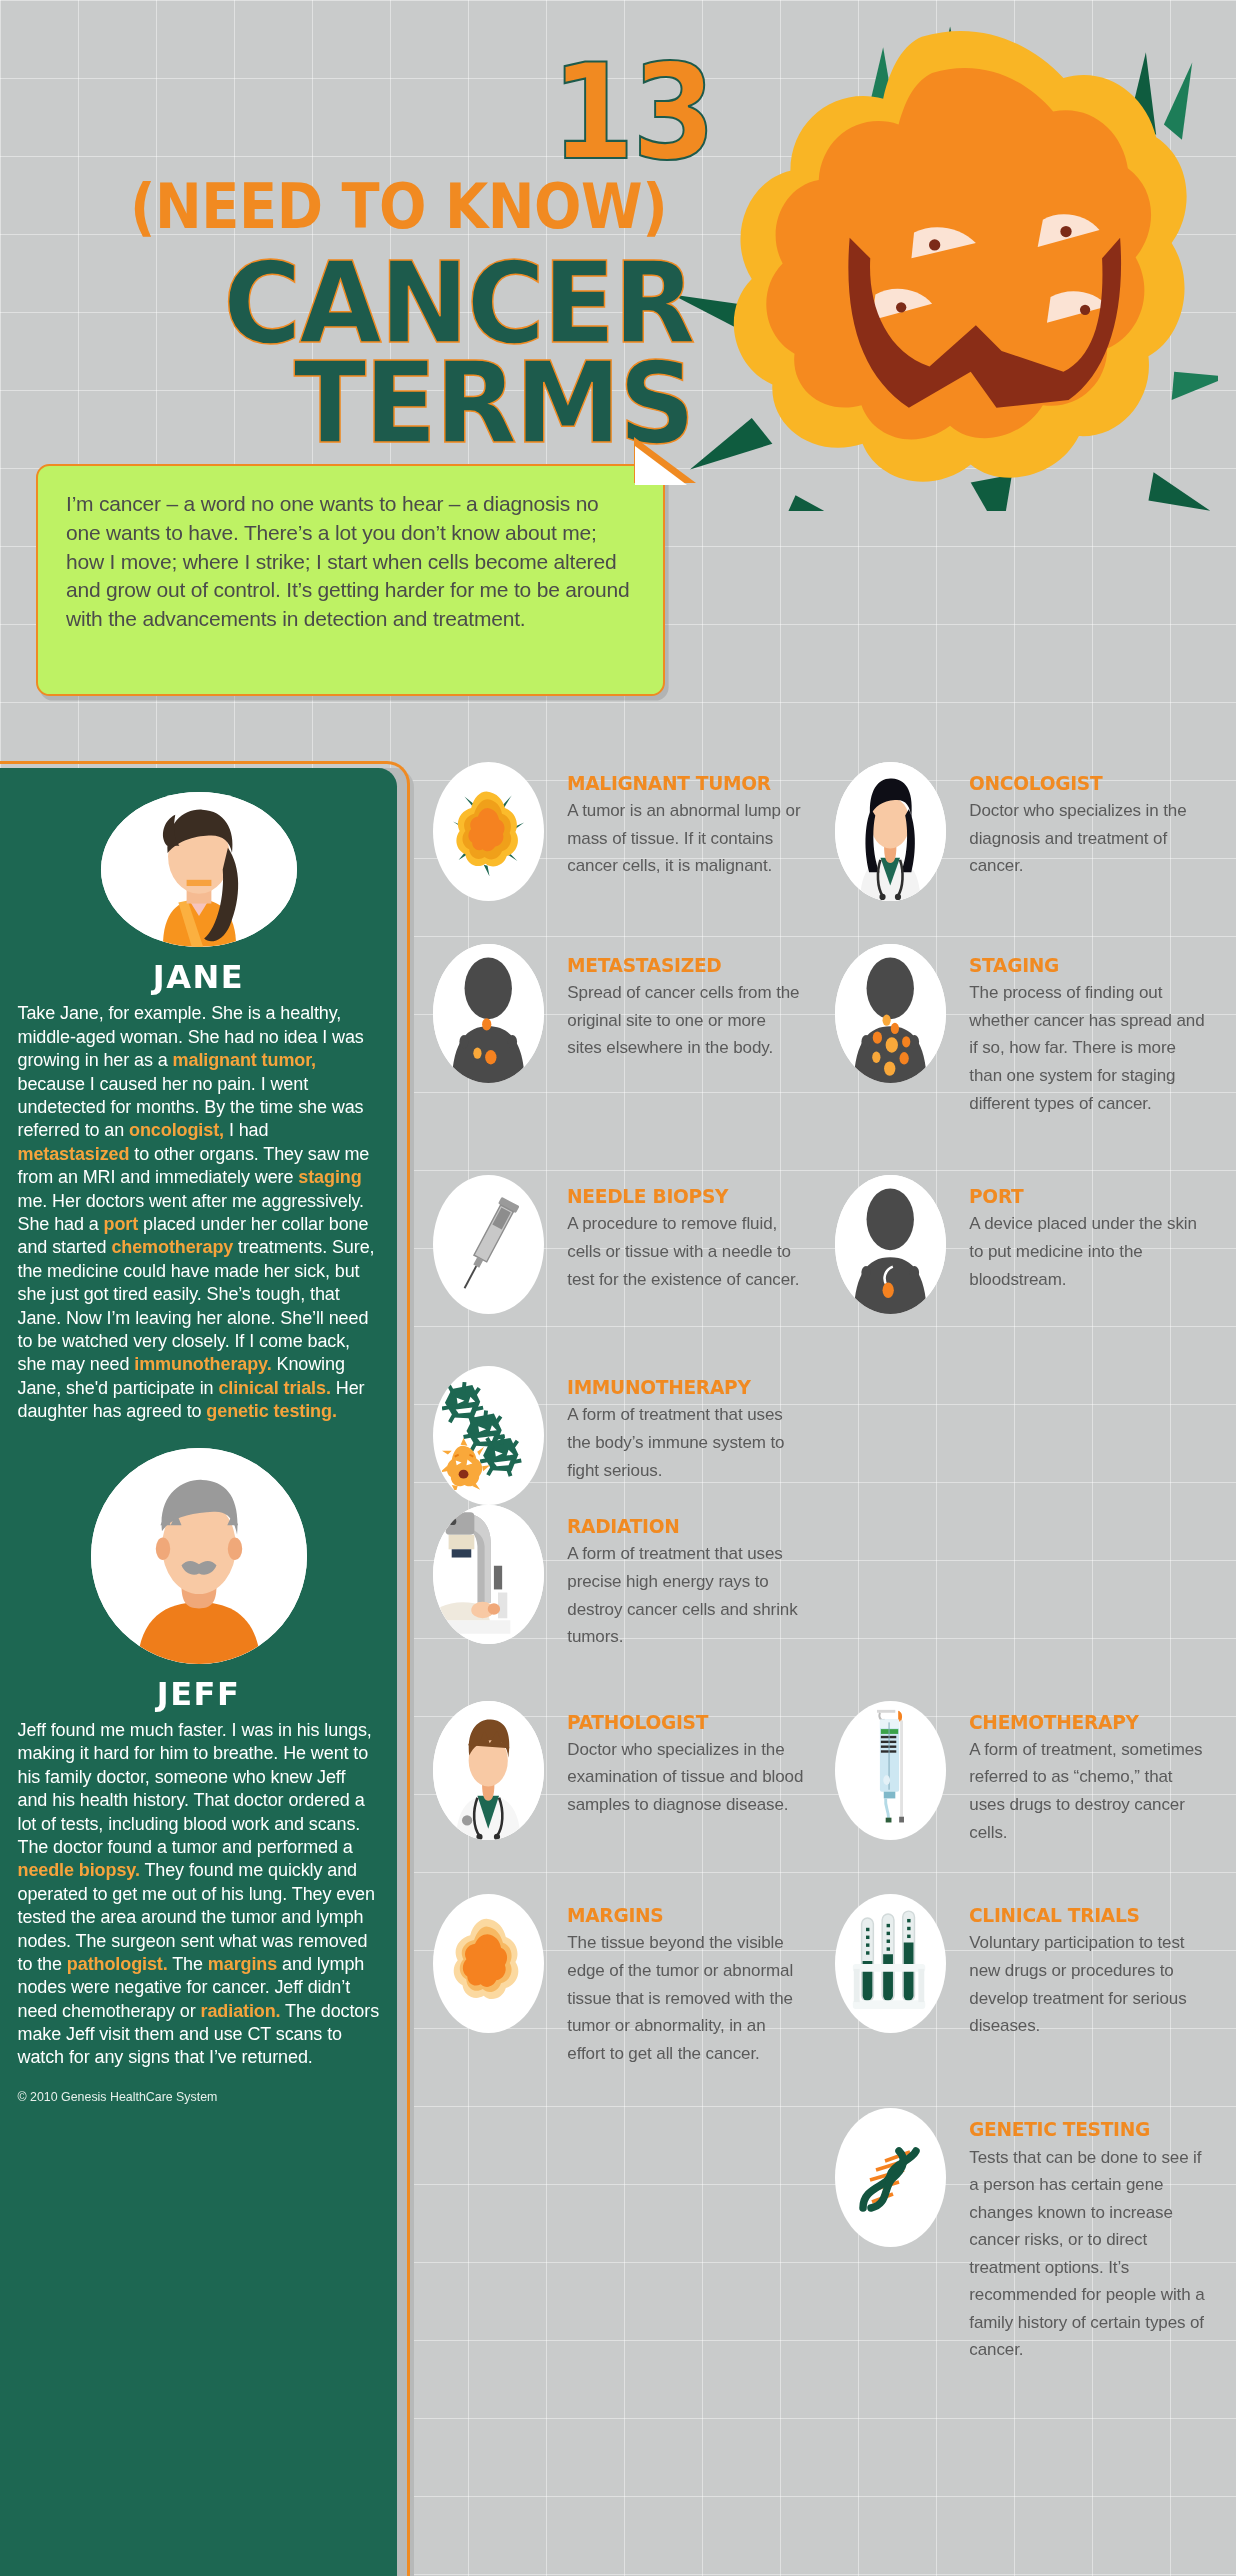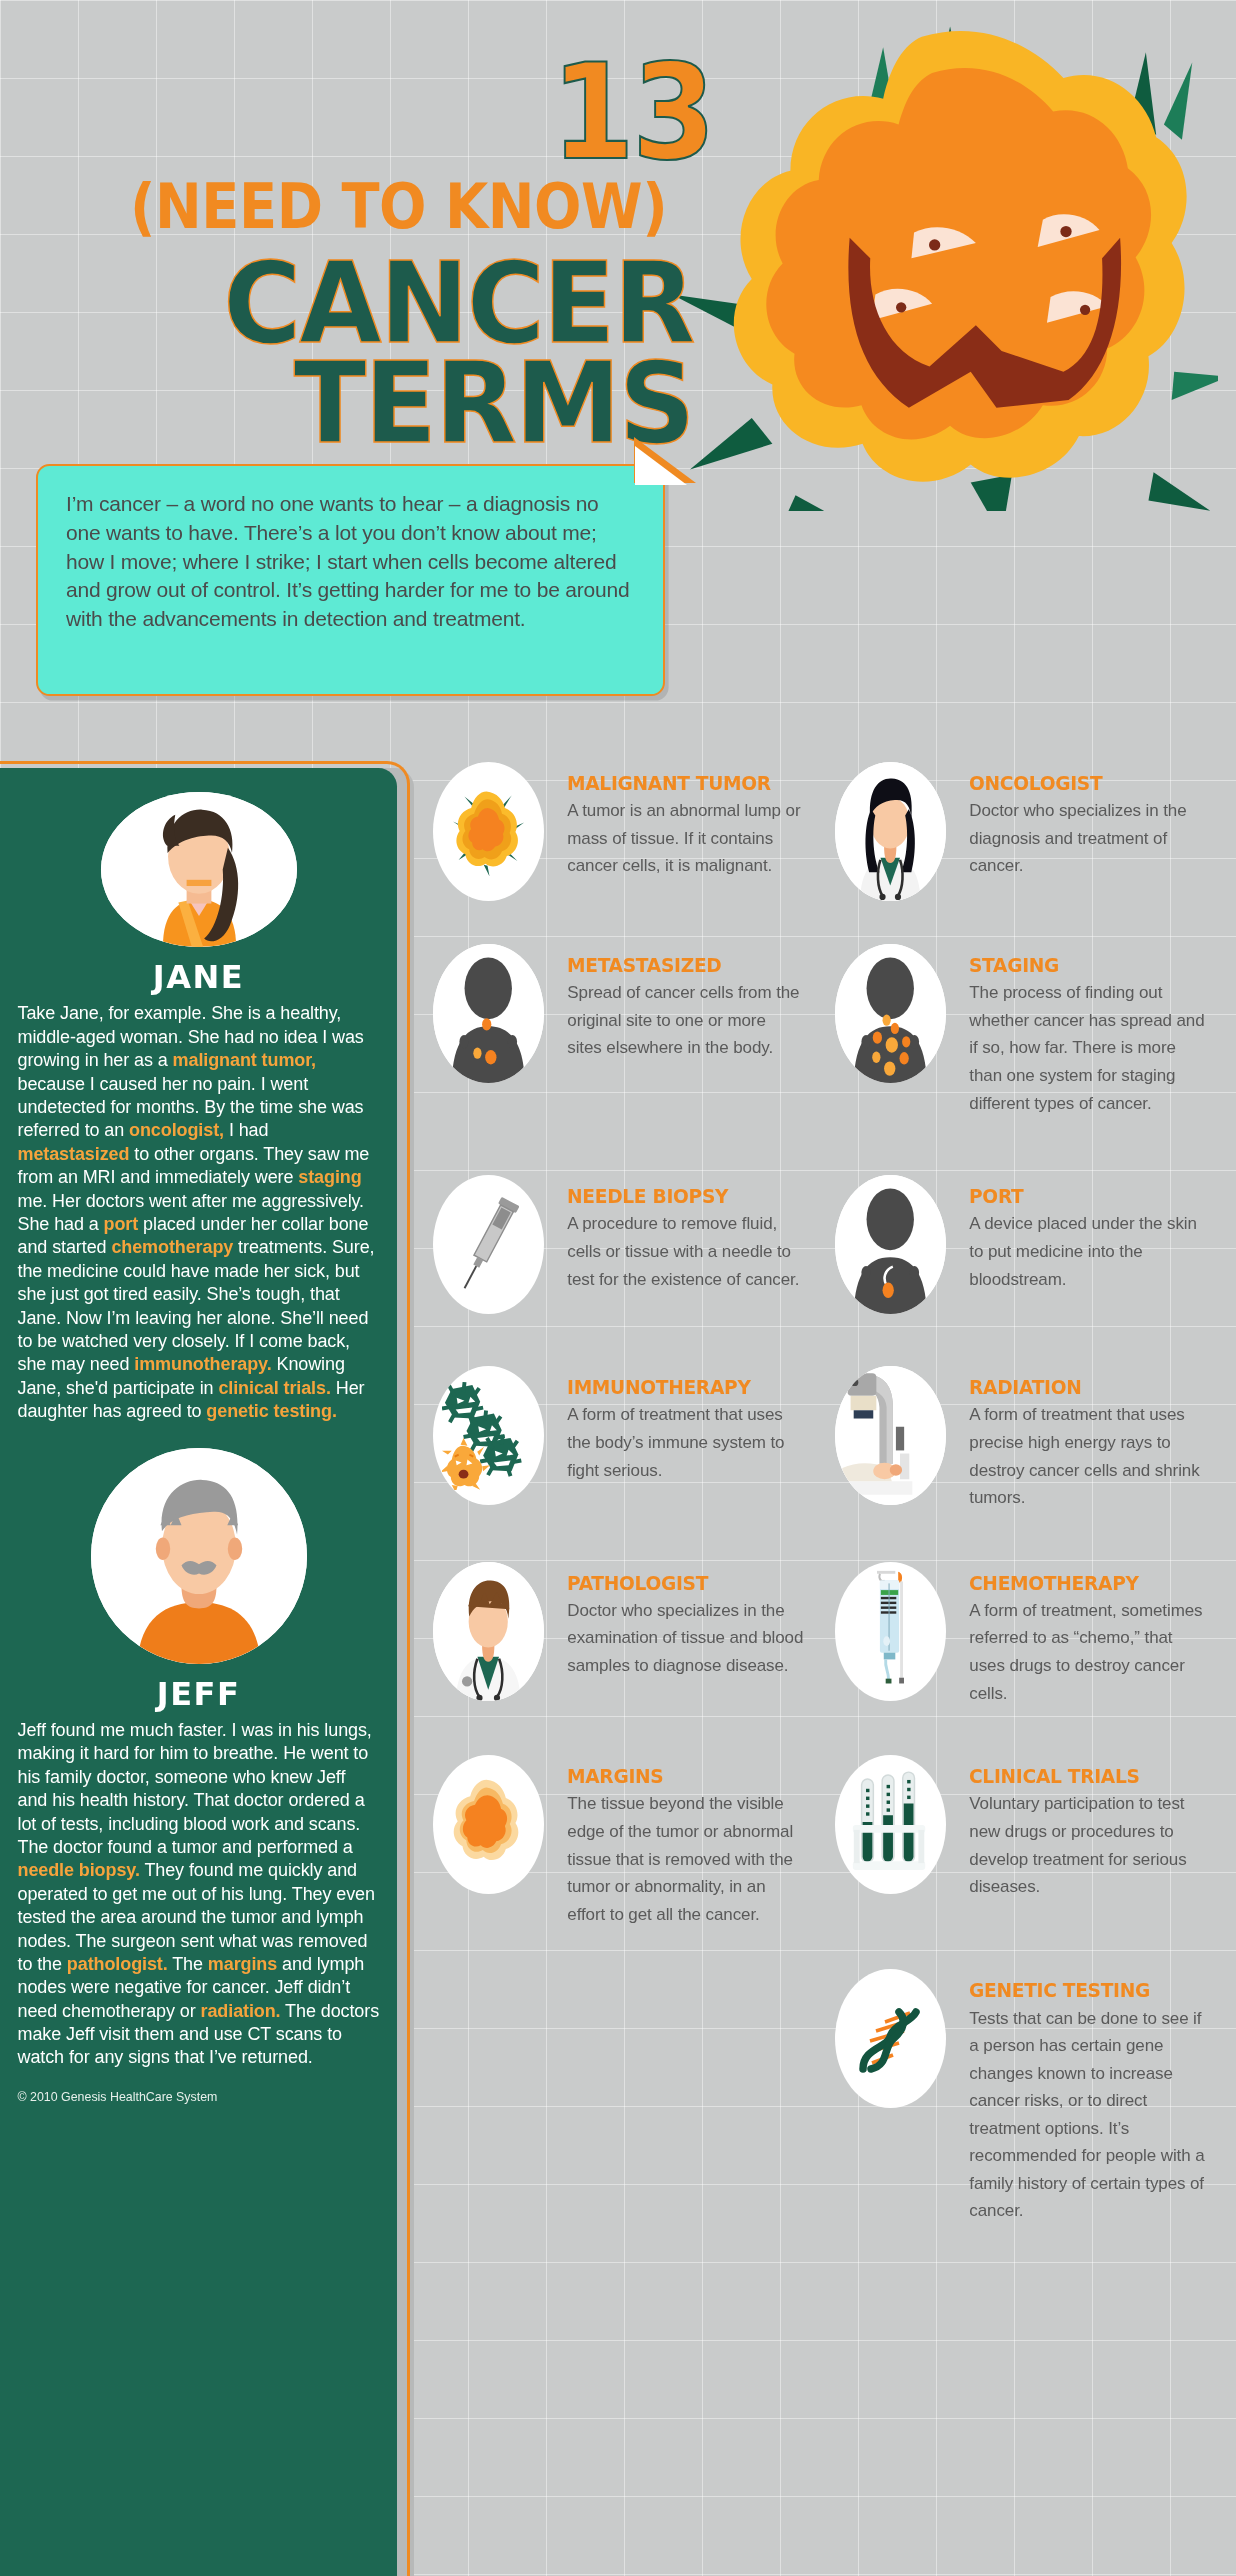--- a/index.html
+++ b/index.html
@@ -41,21 +41,21 @@
     color: #1d5b4c; -webkit-text-stroke: 1.5px #f18a21;
     font-family: "DejaVu Sans", sans-serif; transform: scaleX(0.95); transform-origin: left top;
     display: block;
   }
 
   
   .monster-top { position: absolute; left: 641px; top: 15.5px; width: 577px; height: 495px; }
 
   
   .bubble {
-    position: absolute; background: #5eead4; border: 2.6px solid #ef8a22; border-radius: 13.4px;
+    position: absolute; background: #bef264; border: 2.6px solid #ef8a22; border-radius: 13.4px;
     box-shadow: 3.6px 4.6px 0 rgba(120,120,120,0.28);
   }
   .bubble-top { left: 36px; top: 464px; width: 629px; height: 232px; padding: 24px 28px 0 28px; }
   .bubble-top p {
     font-size: 21px; line-height: 1.37; color: #4b4b4b;
     font-family: "Liberation Sans", sans-serif; font-weight: 300; letter-spacing: -0.2px;
   }
   .bubble-tail-top {
     position: absolute; left: 634px; top: 437px; width: 0; height: 0;
     border-left: 0 solid transparent; border-right: 62px solid transparent;
@@ -366,21 +366,21 @@
           <ellipse cx="103" cy="224" rx="11" ry="15" fill="#f58220"></ellipse>
         </svg>
       </div>
       <div class="term-txt">
         <div class="term-title">PORT</div>
         <div class="term-desc">A device placed under the skin to put medicine into the bloodstream.</div>
       </div>
     </div>
   </div>
 
-  <div class="term-row" style="margin-top:52px;">
+  <div class="term-row" style="margin-top:52px;flex-direction:column;">
     <div class="term">
       <div class="term-ico">
         <svg viewBox="0 0 190 220" width="93" height="108">
           <g fill="#1d6752">
             <path d="M20 14 L62 6 L78 40 L64 74 L24 72 L6 42 Z"></path>
             <path d="M14 6 L26 28 M46 0 L44 20 M76 12 L62 32 M84 52 L64 56 M62 84 L56 66 M16 82 L26 64 M0 54 L22 50" stroke="#1d6752" stroke-width="8"></path>
           </g>
           <path d="M30 32 L46 38 L32 44 Z" fill="#fff"></path>
             <path d="M58 30 L68 40 L54 42 Z" fill="#fff"></path>
           <path d="M28 56 L62 52 L58 62 L34 64 Z" fill="#fff"></path>

